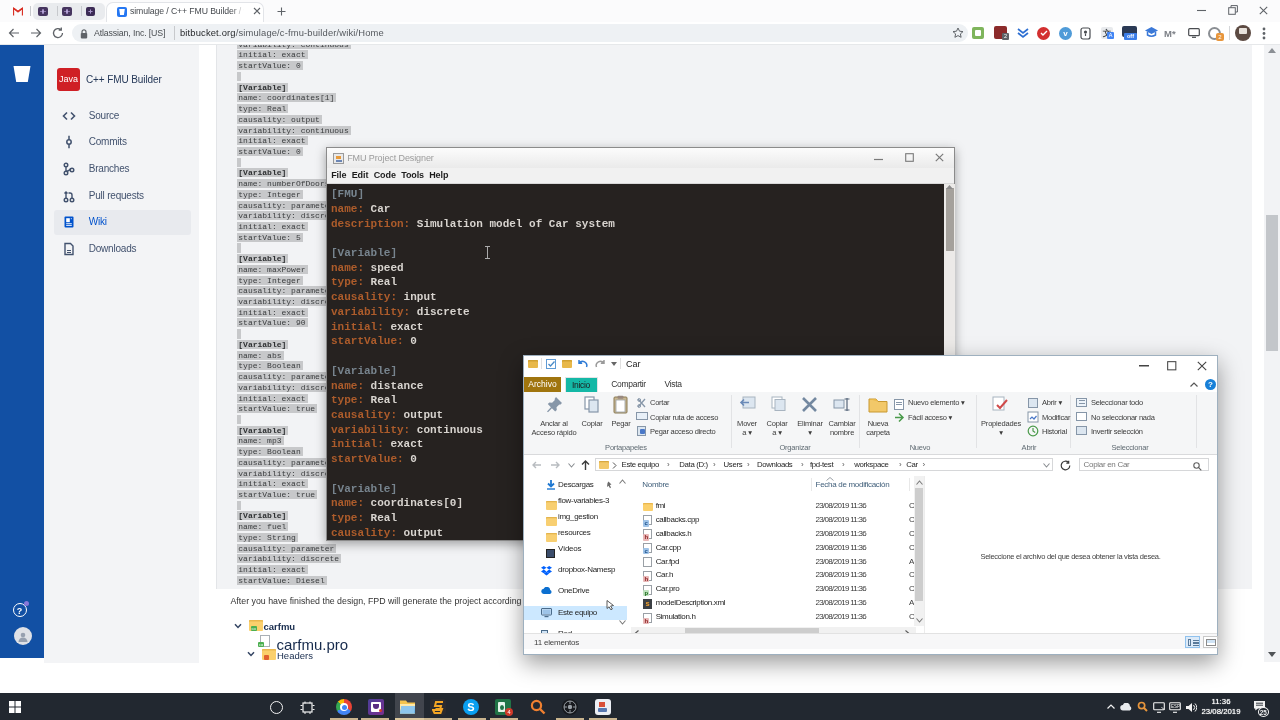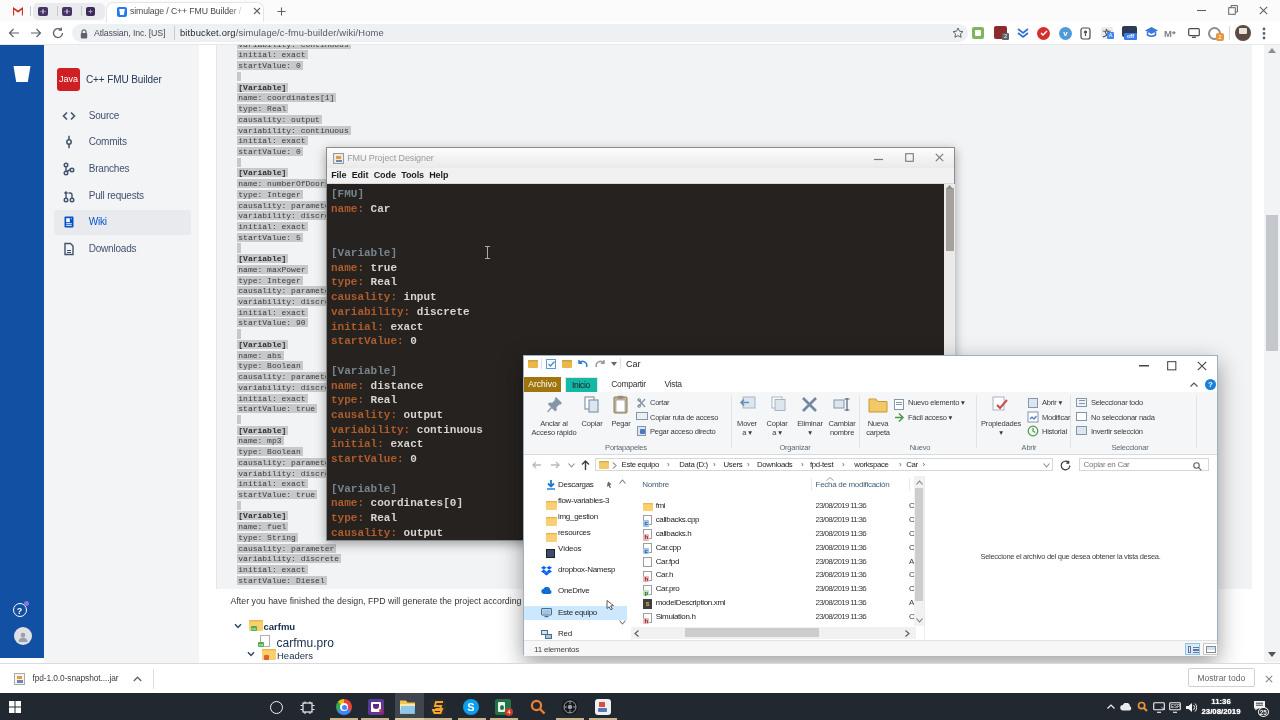--- a/index.html
+++ b/index.html
@@ -76,29 +76,29 @@
 .fi-doc{position:absolute;left:12.4px;top:2px;width:8.4px;height:10.4px;background:#fff;border:0.8px solid #9aa0a6}
 .fi-b{position:absolute;left:-1px;top:4px;font-size:6px;font-weight:700;line-height:6.5px;padding:0 1px;border-radius:1px}
 .fi-xml{position:absolute;left:11.9px;top:2.5px;width:9.5px;height:9.5px;background:#3b3f44;color:#f0a030;font-size:7.5px;font-weight:700;text-align:center;line-height:9.5px}
 
 #lvsb{left:390px;top:119.5px;width:9.5px;height:150px;background:#f1f1f1}
 #lvthumb{left:391px;top:132px;width:7.5px;height:113px;background:#cdcdcd}
 #lhsb{left:107px;top:270.5px;width:285px;height:12px;background:#f1f1f1}
 #lhthumb{left:161px;top:272px;width:134px;height:8.5px;background:#cdcdcd}
 
 #exprev{left:399.5px;top:119.5px;width:293px;height:163px;background:#fff;border-left:1px solid #ececec}
-#exstatus{left:0;top:284px;width:100%;height:16px;background:#f7f7f8;border-top:1px solid #e2e2e2}
+#exstatus{left:0;top:277px;width:100%;height:16px;background:#f7f7f8;border-top:1px solid #e2e2e2}
 
 #shelf{left:0;top:662.8px;width:1280px;height:29.8px;background:#fff;border-top:1px solid #d9dadc}
 
 #task{left:0;top:692.5px;width:1280px;height:27.5px;background:#222830}
 #tsearch{left:31.5px;top:697px;width:220.5px;height:20.5px;background:#f3f4f5;border:1px solid #777c82}
 .ticon{position:absolute;top:699px;width:16px;height:16px}
 .tund{position:absolute;top:717.6px;height:2.4px;background:#c9b48e}
-.tray{position:absolute;color:#fff;font-weight:700;text-shadow:0 0 1px rgba(255,255,255,0.9)}
+.tray{position:absolute;color:#fff;font-weight:400;text-shadow:0 0 1px rgba(255,255,255,0.9)}
 </style></head><body>
 <div id="s">
 
 <div class="a" id="tabs">
   <div class="a" id="pinblock"></div>
   <div class="tsep" style="left:30px"></div>
       <div class="tsep" style="left:56.5px"></div>
       <div class="tsep" style="left:80.5px"></div>
 
   <svg class="a" style="left:13px;top:7px" width="10" height="9" viewBox="0 0 10 9">
@@ -267,21 +267,21 @@
   <div class="a" id="para" style="top:551.5px">After you have finished the design, FPD will generate the project according to the FMU description given.</div>
 
   <svg class="a" style="left:233.5px;top:578.7px" width="8" height="6" viewBox="0 0 8 6">
         <path d="M1 1.2l3 3.2 3-3.2" fill="none" stroke="#344563" stroke-width="1.5"></path>
       </svg>
   <div class="a" style="left:248.5px;top:575px;width:14px;height:11px;background:#fbd06c;border-radius:1px;box-shadow:inset 0 1.5px 0 #eab74e"></div>
   <div class="a" style="left:250.5px;top:581.5px;width:6px;height:5px;background:#4caf50;border-radius:1px;font-size:4px;color:#fff;text-align:center;line-height:5px">co</div>
   <div class="trow" style="left:263.5px;top:576px;font-weight:700">carfmu</div>
   <div class="a" style="left:260px;top:590px;width:10px;height:12.5px;background:#fff;border:1px solid #aab0b6"></div>
   <div class="a" style="left:258px;top:597.5px;width:6px;height:5px;background:#4caf50;border-radius:1px;font-size:4px;color:#fff;text-align:center;line-height:5px">co</div>
-  <div class="trow" style="left:276.5px;top:591.5px;font-size:12px">carfmu.pro</div>
+  <div class="trow" style="left:276.5px;top:591.5px;font-size:15px">carfmu.pro</div>
   <svg class="a" style="left:246.5px;top:606.7px" width="8" height="6" viewBox="0 0 8 6">
         <path d="M1 1.2l3 3.2 3-3.2" fill="none" stroke="#344563" stroke-width="1.5"></path>
       </svg>
   <div class="a" style="left:261.5px;top:604px;width:14px;height:11px;background:#fbd06c;border-radius:1px;box-shadow:inset 0 1.5px 0 #eab74e"></div>
   <div class="a" style="left:263.5px;top:610.5px;width:5px;height:5px;background:#e06030;border-radius:1px"></div>
   <div class="trow" style="left:277px;top:605px">Headers</div>
 
   <div class="a" id="psb"></div>
   <div class="a" id="psbthumb"></div>
   <svg class="a" style="left:1268px;top:3px" width="8" height="5" viewBox="0 0 8 5">
@@ -365,22 +365,23 @@
     <svg class="a" style="left:578px;top:5px" width="9" height="9" viewBox="0 0 9 9">
           <rect x="0.7" y="0.7" width="7.6" height="7.6" fill="none" stroke="#7a7a7a" stroke-width="1.1"></rect>
         </svg>
     <svg class="a" style="left:608px;top:5px" width="9" height="9" viewBox="0 0 9 9">
           <path d="M0.8 0.8l7.4 7.4M8.2 0.8L0.8 8.2" stroke="#7a7a7a" stroke-width="1.2"></path>
         </svg>
   </div>
   <div class="a" id="fmuedit">
 <div class="fl" style="top:3.6px"><span class="fh">[FMU]</span></div>
 <div class="fl" style="top:18.3px"><span class="fk">name:</span> <span class="fv">Car</span></div>
+<div class="fl" style="top:33.0px"><span class="fk">description:</span> <span class="fv">Simulation model of Car system</span></div>
 <div class="fl" style="top:62.5px"><span class="fh">[Variable]</span></div>
-<div class="fl" style="top:77.2px"><span class="fk">name:</span> <span class="fv">true</span></div>
+<div class="fl" style="top:77.2px"><span class="fk">name:</span> <span class="fv">speed</span></div>
 <div class="fl" style="top:91.9px"><span class="fk">type:</span> <span class="fv">Real</span></div>
 <div class="fl" style="top:106.6px"><span class="fk">causality:</span> <span class="fv">input</span></div>
 <div class="fl" style="top:121.4px"><span class="fk">variability:</span> <span class="fv">discrete</span></div>
 <div class="fl" style="top:136.1px"><span class="fk">initial:</span> <span class="fv">exact</span></div>
 <div class="fl" style="top:150.8px"><span class="fk">startValue:</span> <span class="fv">0</span></div>
 <div class="fl" style="top:180.2px"><span class="fh">[Variable]</span></div>
 <div class="fl" style="top:195.0px"><span class="fk">name:</span> <span class="fv">distance</span></div>
 <div class="fl" style="top:209.7px"><span class="fk">type:</span> <span class="fv">Real</span></div>
 <div class="fl" style="top:224.4px"><span class="fk">causality:</span> <span class="fv">output</span></div>
 <div class="fl" style="top:239.1px"><span class="fk">variability:</span> <span class="fv">continuous</span></div>
@@ -775,35 +776,20 @@
           <div style="position:absolute;left:6.5px;top:2.5px;width:6px;height:1.2px;background:#5a7a9a"></div>
           <div style="position:absolute;left:6.5px;top:5px;width:6px;height:1.2px;background:#5a7a9a"></div>
           <div style="position:absolute;left:6.5px;top:7.5px;width:6px;height:1.2px;background:#5a7a9a"></div>
         </div>
     <div style="position:absolute;left:678.5px;top:2px;width:15px;height:11.5px;background:#fff;border:1px solid #c8c8c8">
           <div style="position:absolute;left:2px;top:2px;width:10px;height:7px;border:0.8px solid #8a8a8a;background:linear-gradient(180deg,#cfe3f5 55%,#fff 55%)"></div>
         </div>
   </div>
 </div>
 
-<div class="a" id="shelf">
-  <div class="a" style="left:14px;top:9px;width:11px;height:12px;background:#f4f4f4;border:1px solid #aaa">
-        <div style="position:absolute;left:2px;top:2.5px;width:5px;height:3px;background:#e89b3c"></div>
-        <div style="position:absolute;left:1.5px;top:6.5px;width:6px;height:2.5px;background:#6b86b5"></div>
-      </div>
-  <div class="a" style="left:32.5px;top:9.5px;font-size:8.4px;letter-spacing:-0.1px;color:#3c4043">fpd-1.0.0-snapshot....jar</div>
-  <svg class="a" style="left:133px;top:12px" width="9" height="6" viewBox="0 0 9 6">
-        <path d="M0.8 5L4.5 1.2 8.2 5" fill="none" stroke="#5f6368" stroke-width="1.3"></path>
-      </svg>
-  <div class="a" style="left:153px;top:5px;width:1px;height:20px;background:#dcdee0"></div>
-  <div class="a" style="left:1187.5px;top:4px;width:67.5px;height:19px;border:1px solid #d0d1d3;border-radius:2px;font-size:8.5px;color:#5f6368;text-align:center;line-height:19px">Mostrar todo</div>
-  <svg class="a" style="left:1264.5px;top:11.5px" width="8" height="8" viewBox="0 0 8 8">
-        <path d="M0.8 0.8l6.4 6.4M7.2 0.8L0.8 7.2" stroke="#80868b" stroke-width="1.1"></path>
-      </svg>
-</div>
 
 <div class="a" id="task">
   <svg class="a" style="left:9px;top:8.5px" width="12" height="12" viewBox="0 0 12 12">
         <rect x="0" y="0" width="5.5" height="5.5" fill="#fff"></rect>
         <rect x="6.5" y="0" width="5.5" height="5.5" fill="#fff"></rect>
         <rect x="0" y="6.5" width="5.5" height="5.5" fill="#fff"></rect>
         <rect x="6.5" y="6.5" width="5.5" height="5.5" fill="#fff"></rect>
       </svg>
 </div>
 

